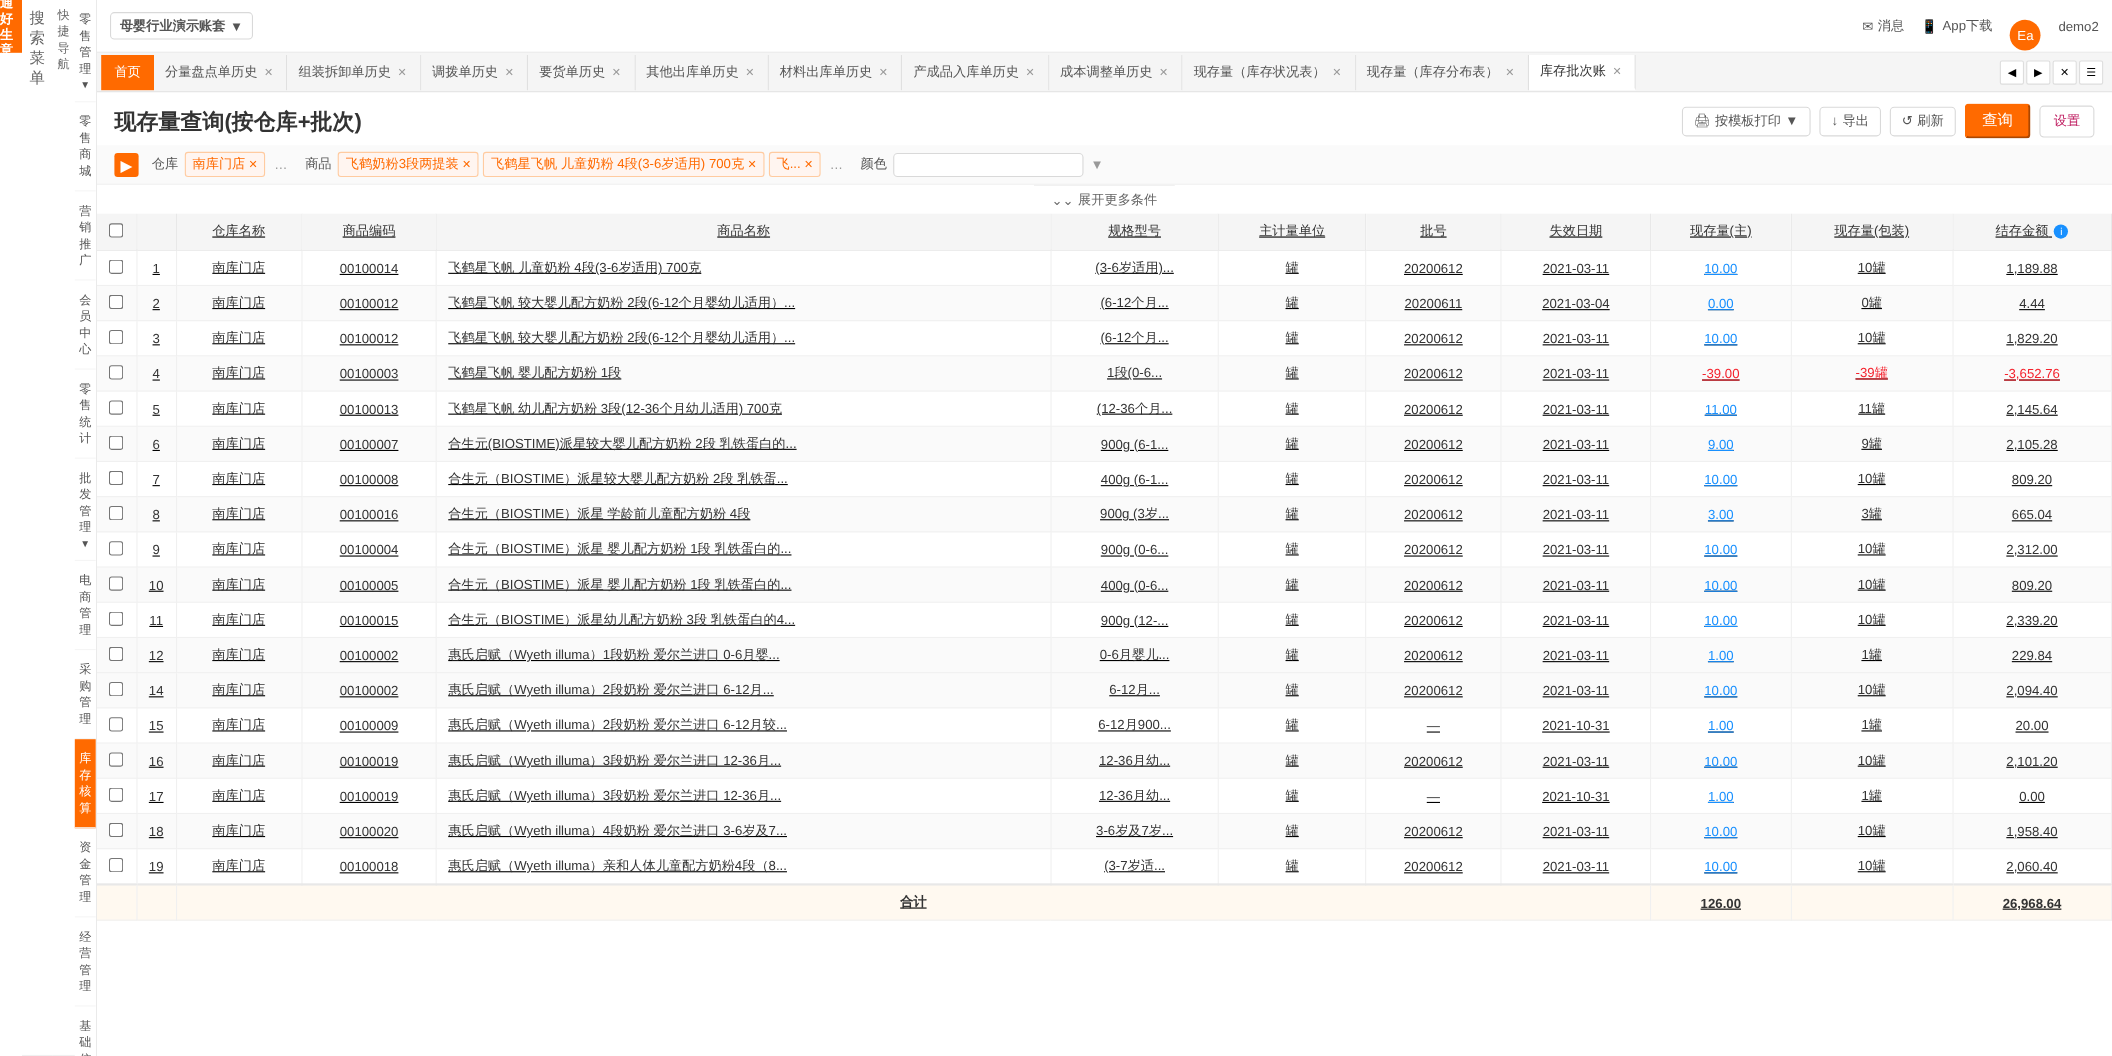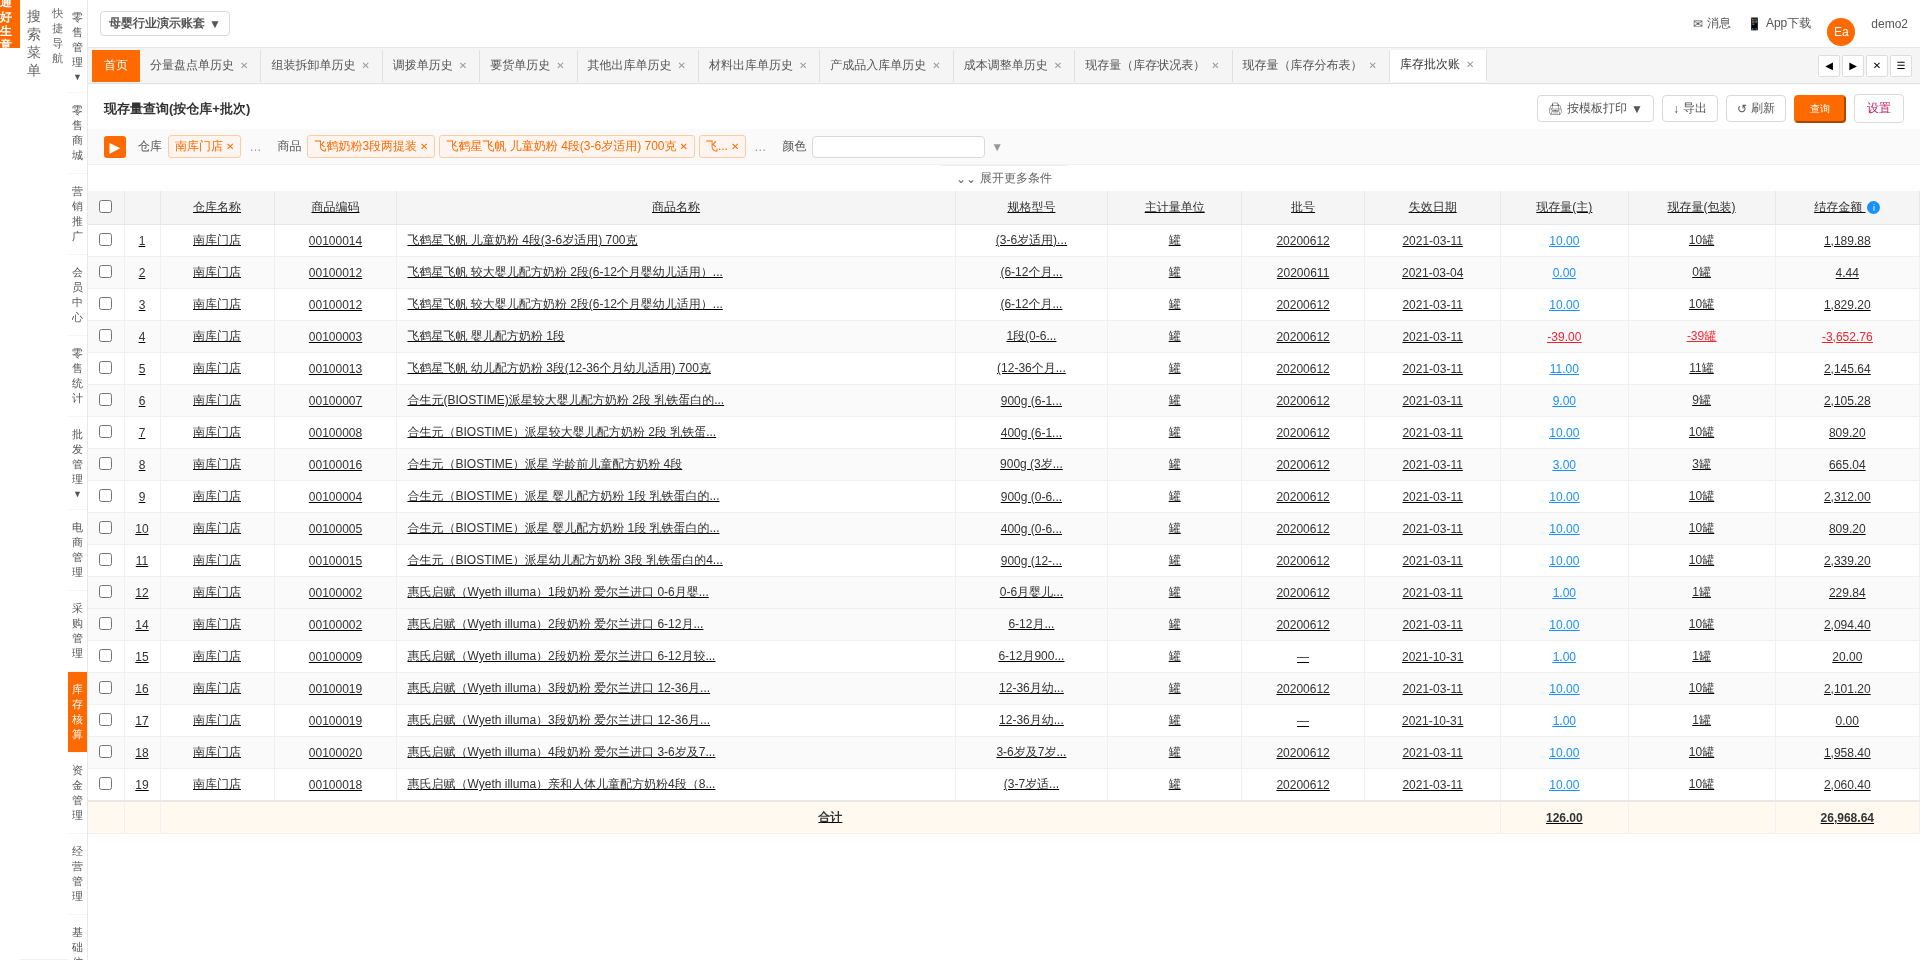--- a/index.html
+++ b/index.html
@@ -201,21 +201,21 @@
 
     
     .page-header {
       display: flex;
       align-items: center;
       justify-content: space-between;
       padding: 10px 16px 6px;
       flex-shrink: 0;
     }
     .page-title {
-      font-size: 13px;
+      font-size: 20px;
       font-weight: bold;
       color: #333;
     }
     .page-actions {
       display: flex;
       align-items: center;
       gap: 8px;
     }
     .action-btn {
       display: flex;
@@ -229,21 +229,21 @@
       font-size: 12px;
       color: #555;
     }
     .btn-primary {
       background: #ff6a00;
       color: #fff;
       border-color: #ff6a00;
       border-radius: 4px;
       padding: 5px 14px;
       cursor: pointer;
-      font-size: 10px;
+      font-size: 14px;
     }
     .btn-setting {
       background: #fff;
       color: #be185d;
       border: 1px solid #d9d9d9;
       border-radius: 4px;
       padding: 5px 12px;
       cursor: pointer;
       font-size: 12px;
     }

